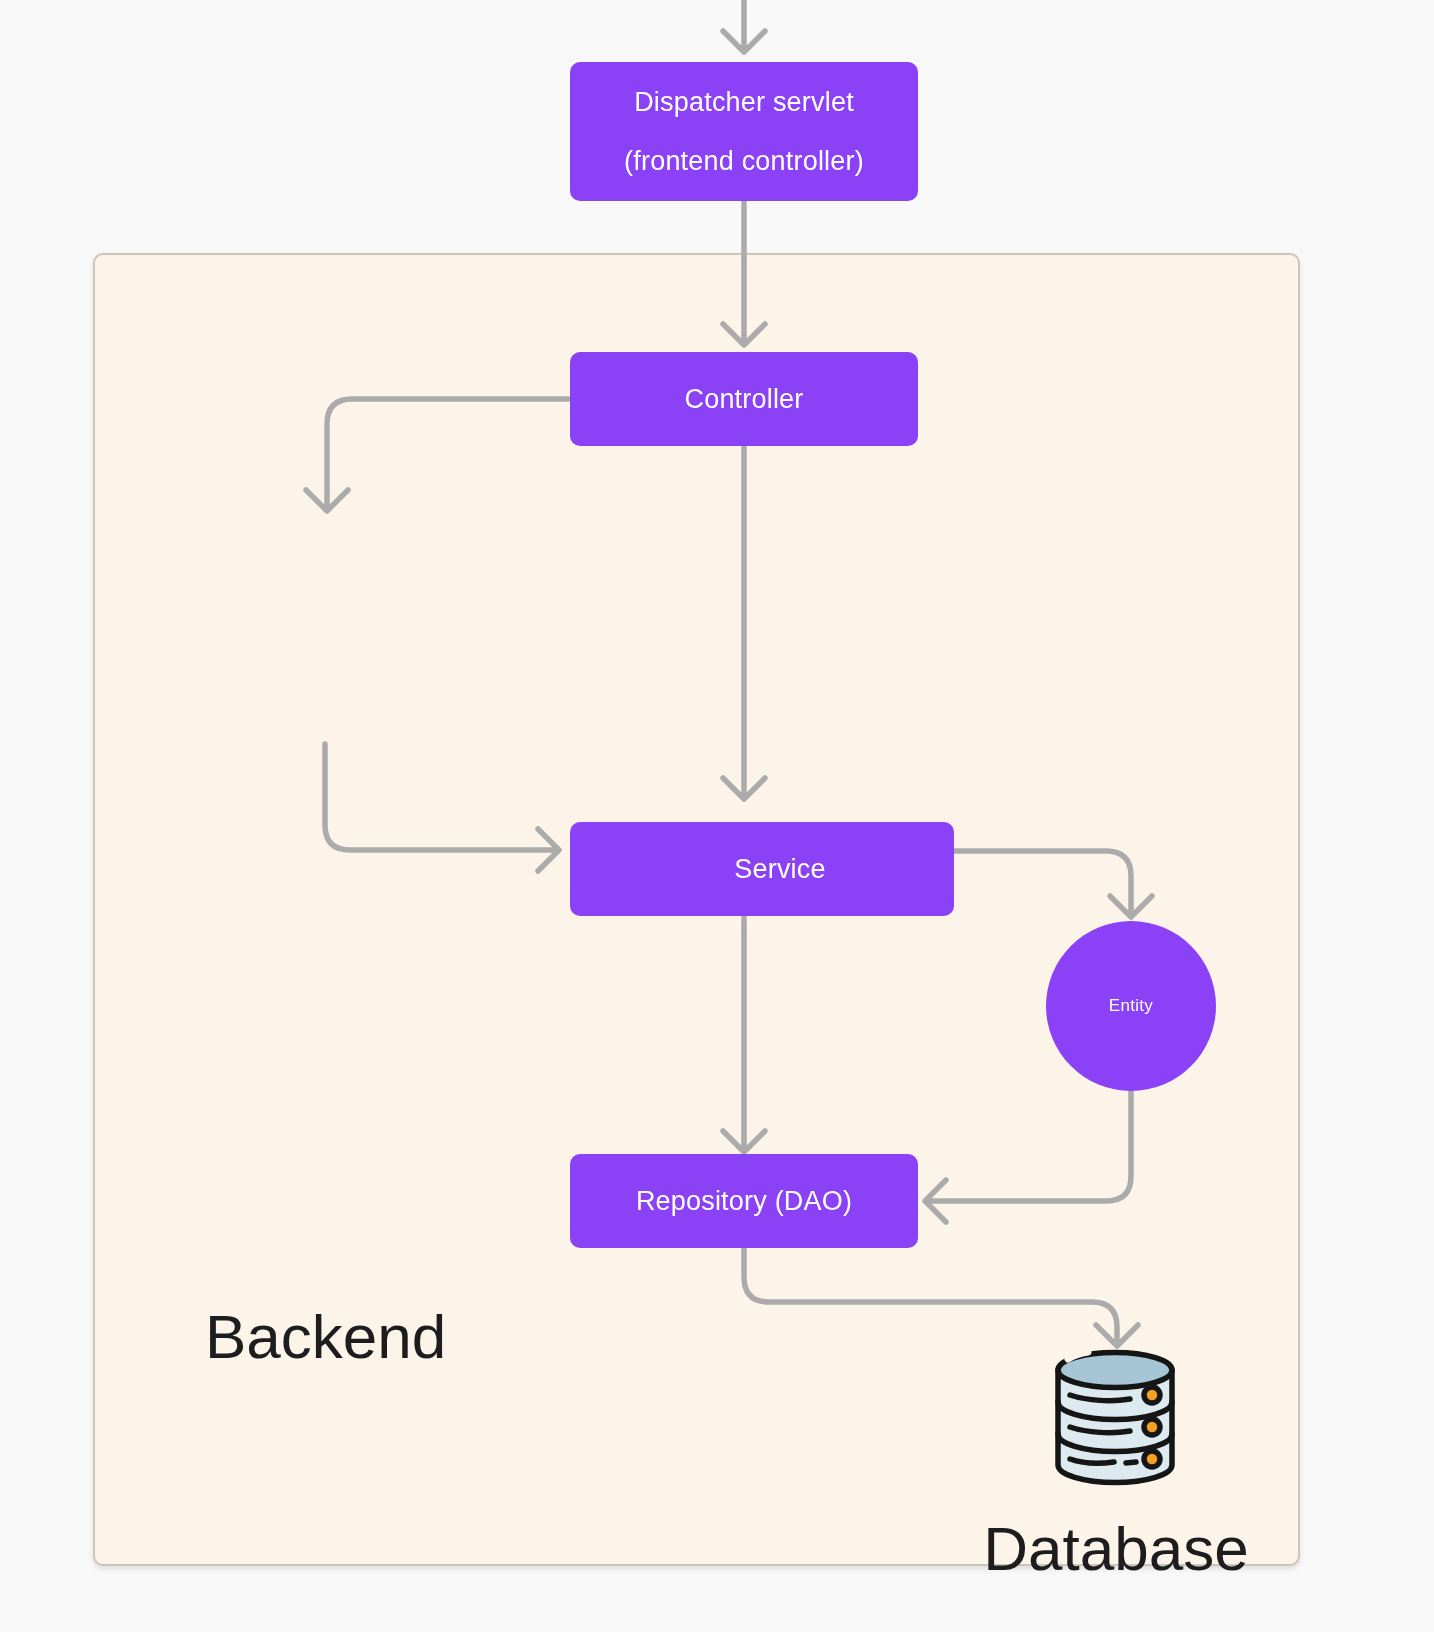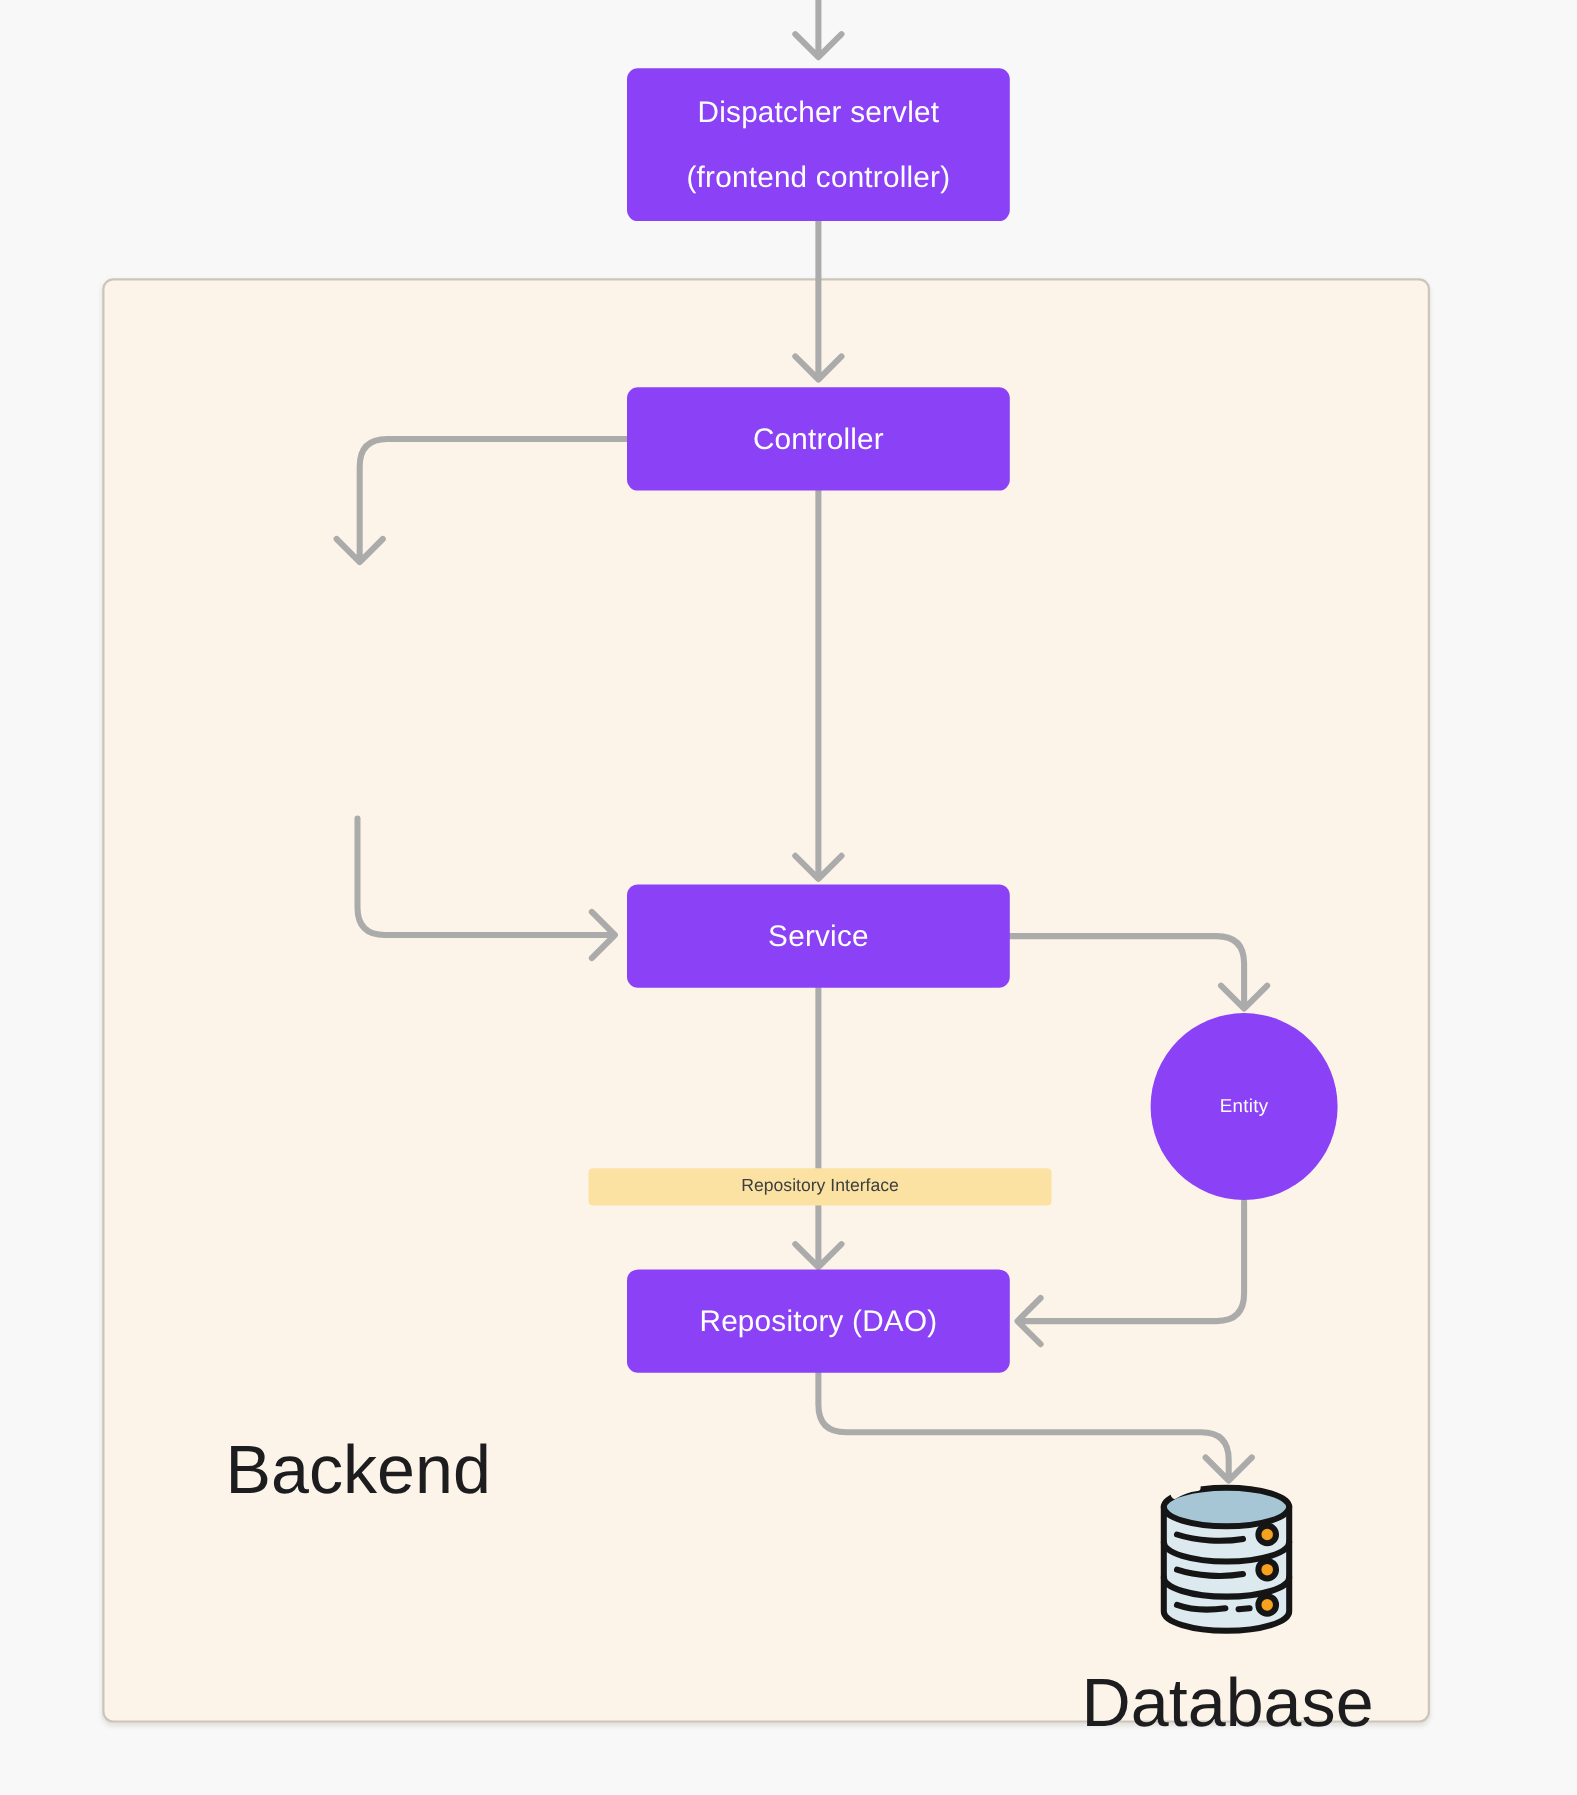--- a/index.html
+++ b/index.html
@@ -14,21 +14,21 @@
   svg.arrows{position:absolute;left:0;top:0;z-index:2;pointer-events:none;}
   svg.arrows path{fill:none;stroke:var(--arrow-gray,#ABABAB);stroke-width:5.5;
     stroke-linecap:round;stroke-linejoin:round;}
 
   .node{position:absolute;z-index:3;display:flex;flex-direction:column;align-items:center;justify-content:center;
     background:var(--node-purple,#8B41F5);color:var(--node-text,#fff);font-size:27px;font-weight:500;
     text-align:center;letter-spacing:.2px;}
   .rect{left:570px;width:348px;height:94px;border-radius:10px;gap:18px;}
   .dispatcher{top:62px;height:139px;line-height:41px;}
   .controller{top:352px;}
-  .service{top:804px;}
+  .service{top:822px;padding-left:36px;}
   .repository{top:1154px;}
   .dto{left:198px;top:518px;width:256px;height:230px;border-radius:50%;line-height:42px;}
   .entity{left:1046px;top:921px;width:170px;height:170px;border-radius:50%;font-size:17px;font-weight:400;letter-spacing:.3px;}
 
   .band{position:absolute;z-index:3;left:535px;width:421px;height:34px;border-radius:4px;
     background:var(--band-yellow,#FBE2A2);color:var(--band-text,#3E3E3E);font-size:16px;
     display:flex;align-items:center;justify-content:center;}
   .band-service{top:538px;}
   .band-repository{top:1062px;}
 
@@ -75,23 +75,20 @@
 
 
   <div class="node rect service">
     <span>Service</span>
   </div>
 
   <div class="node entity">
     <span>Entity</span>
   </div>
 
-  <div class="band band-repository">
-    <span>Repository Interface</span>
-  </div>
 
   <div class="node rect repository">
     <span>Repository (DAO)</span>
   </div>
 
   <div class="big-label backend-label">Backend</div>
 
   <svg class="db-icon" width="134" height="148" viewBox="0 0 134 148">
     <path class="db-body db-outline" d="M 10 24 V 119 a 57 17.5 0 0 0 114 0 V 24"></path>
     <path class="db-line db-outline" d="M 10 56 a 57 17.5 0 0 0 114 0"></path>

